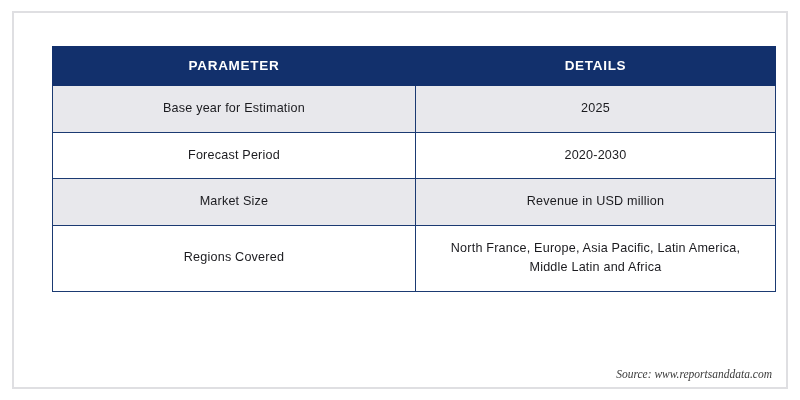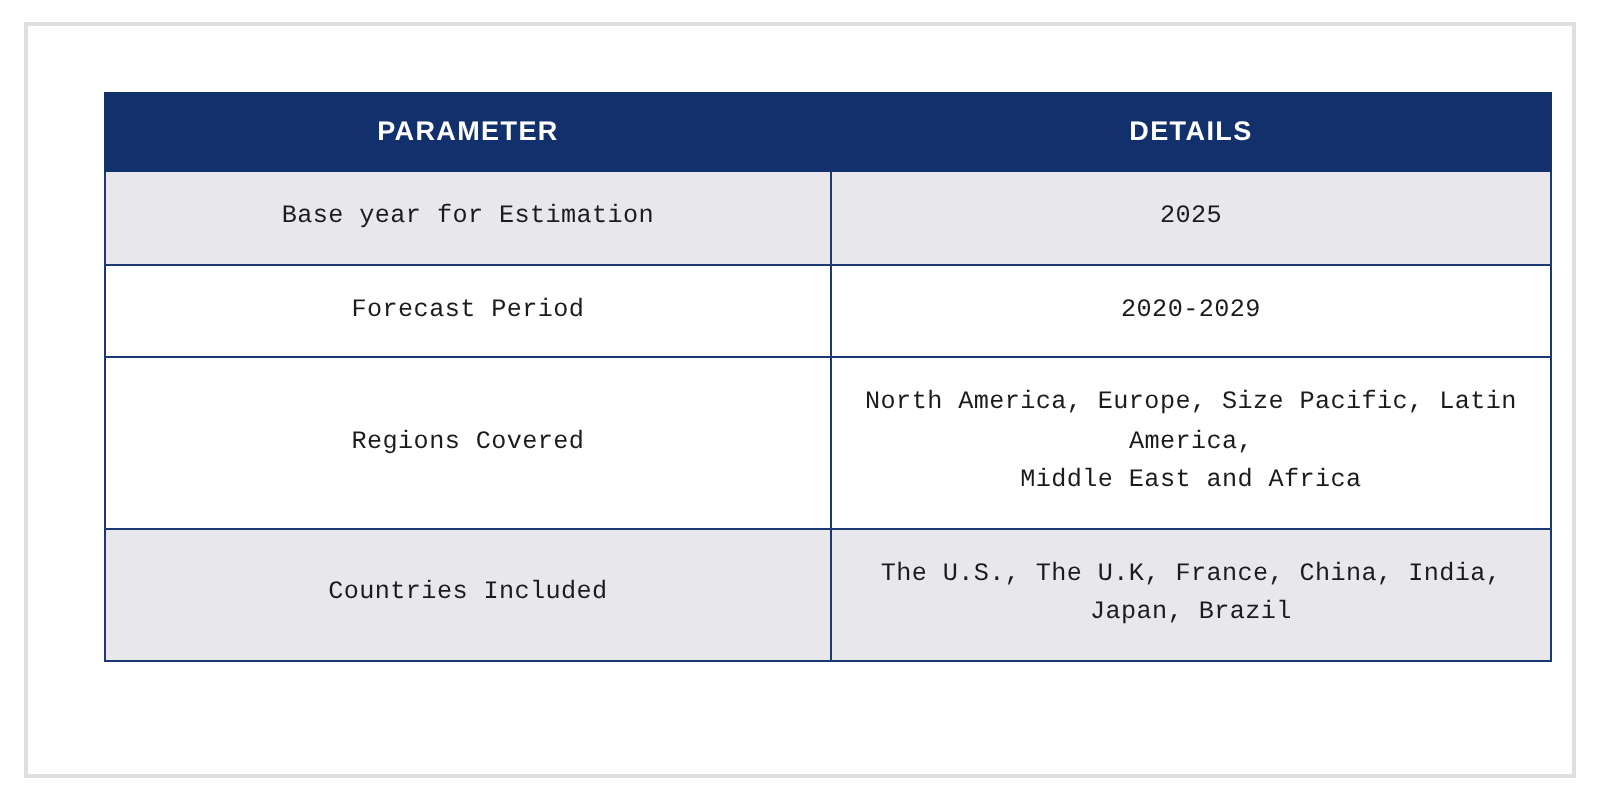--- a/index.html
+++ b/index.html
@@ -56,21 +56,20 @@
     border: 1px solid #12306c;
   }
   table.spec-table td {
     font-size: 12.6px;
     color: #1b1b1f;
     text-align: center;
     border: 1px solid #1b3a72;
     padding: 13px 10px;
     line-height: 1.55;
     vertical-align: middle;
-    font-family: Liberation Mono, monospace;
   }
   table.spec-table tr.shaded td {
     background: #e8e8ec;
   }
   table.spec-table tr.plain td {
     background: #ffffff;
   }
   td.param-cell {
     letter-spacing: 0.2px;
   }
@@ -112,31 +111,32 @@
             <th>DETAILS</th>
           </tr>
         </thead>
         <tbody>
           <tr class="shaded">
             <td class="param-cell">Base year for Estimation</td>
             <td class="detail-cell">2025</td>
           </tr>
           <tr class="plain">
             <td class="param-cell">Forecast Period</td>
-            <td class="detail-cell">2020-2029</td>
+            <td class="detail-cell">2020-2030</td>
+          </tr>
+          <tr class="shaded">
+            <td class="param-cell">Market Size</td>
+            <td class="detail-cell">Revenue in USD million</td>
           </tr>
           <tr class="plain row-tall">
             <td class="param-cell">Regions Covered</td>
             <td class="detail-cell">
-              <span class="detail-multiline">North America, Europe, Size Pacific, Latin America,</span>
-              <span class="detail-multiline">Middle East and Africa</span>
+              <span class="detail-multiline">North France, Europe, Asia Pacific, Latin America,</span>
+              <span class="detail-multiline">Middle Latin and Africa</span>
             </td>
-          </tr>
-          <tr class="shaded">
-            <td class="param-cell">Countries Included</td>
-            <td class="detail-cell">The U.S., The  U.K, France, China, India, Japan, Brazil</td>
           </tr>
         </tbody>
       </table>
     </div>
 
+    <div class="source-line">Source: www.reportsanddata.com</div>
   </div>
 </div>
 
 </body></html>

